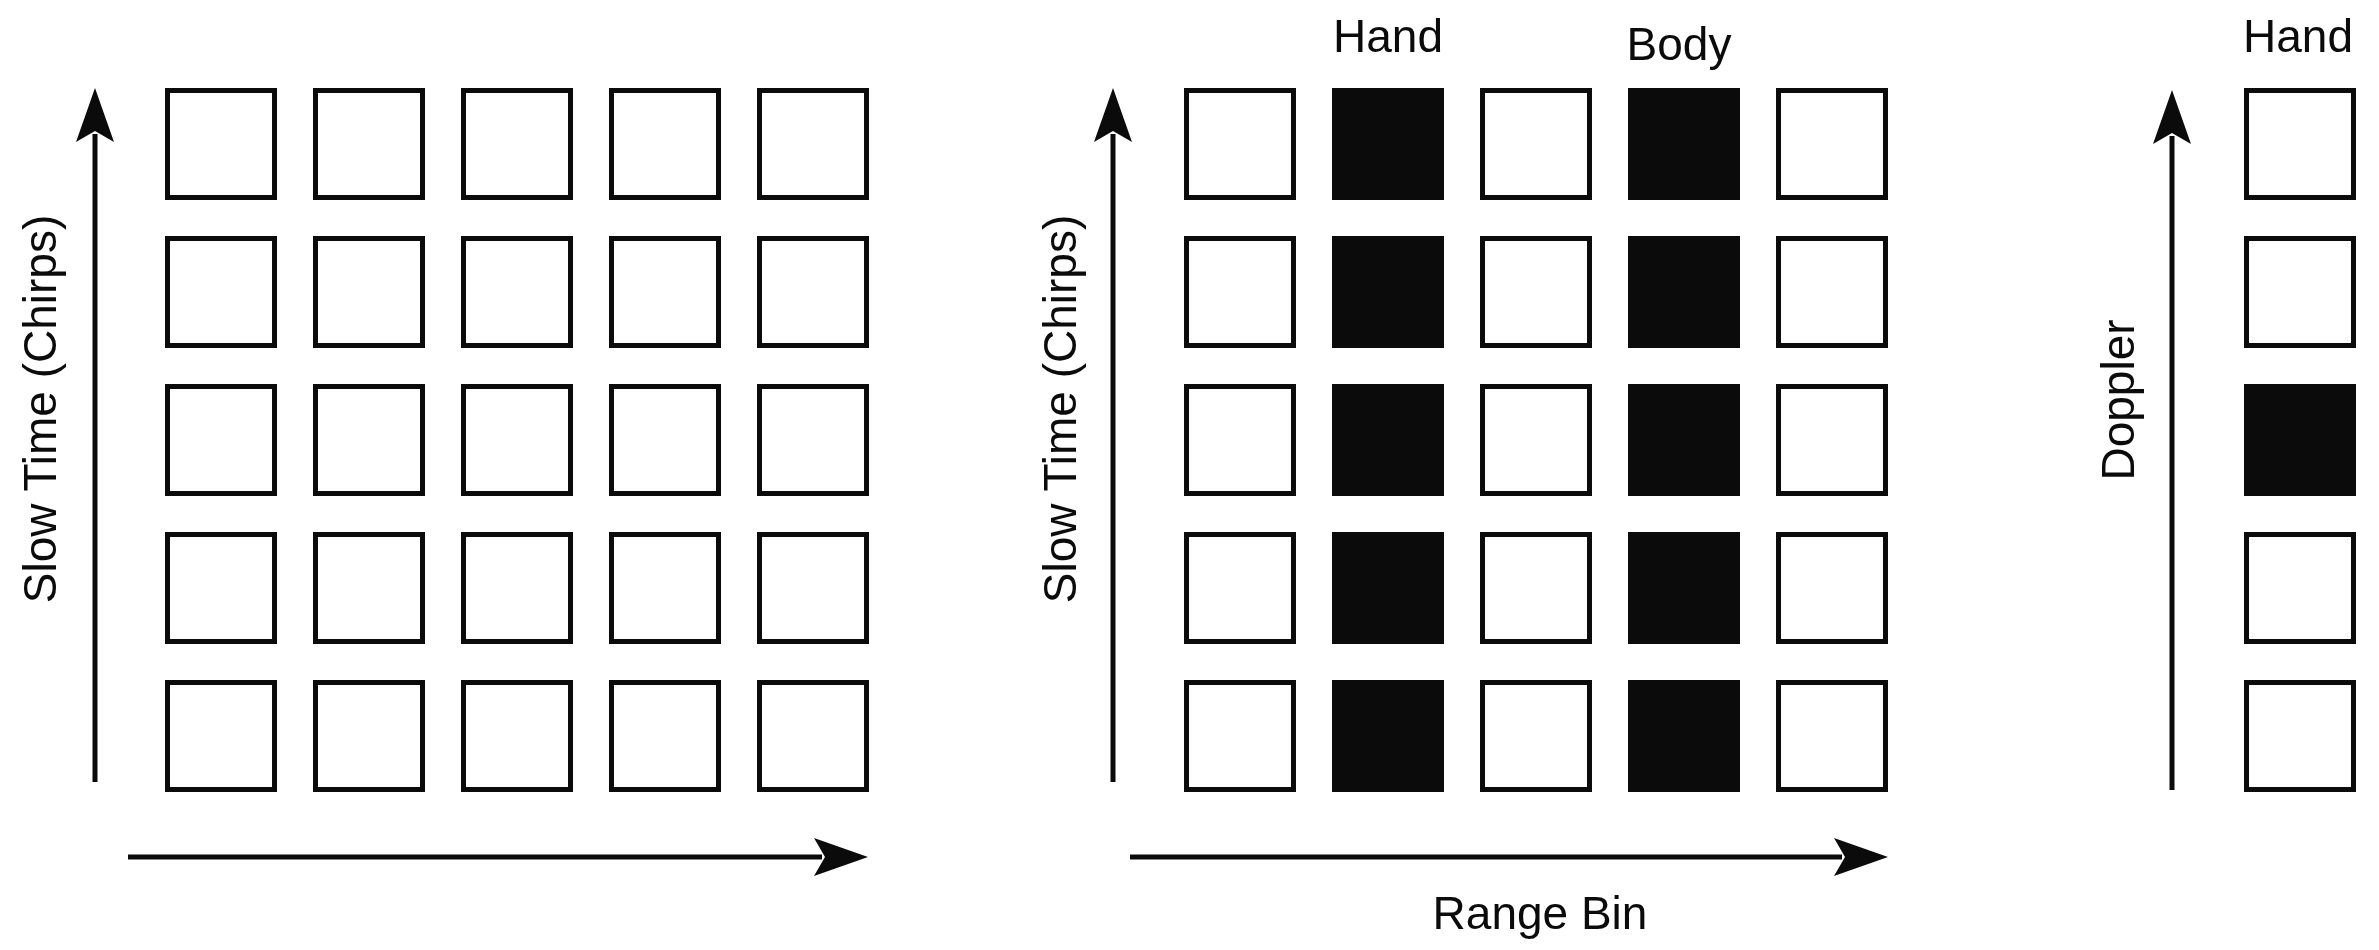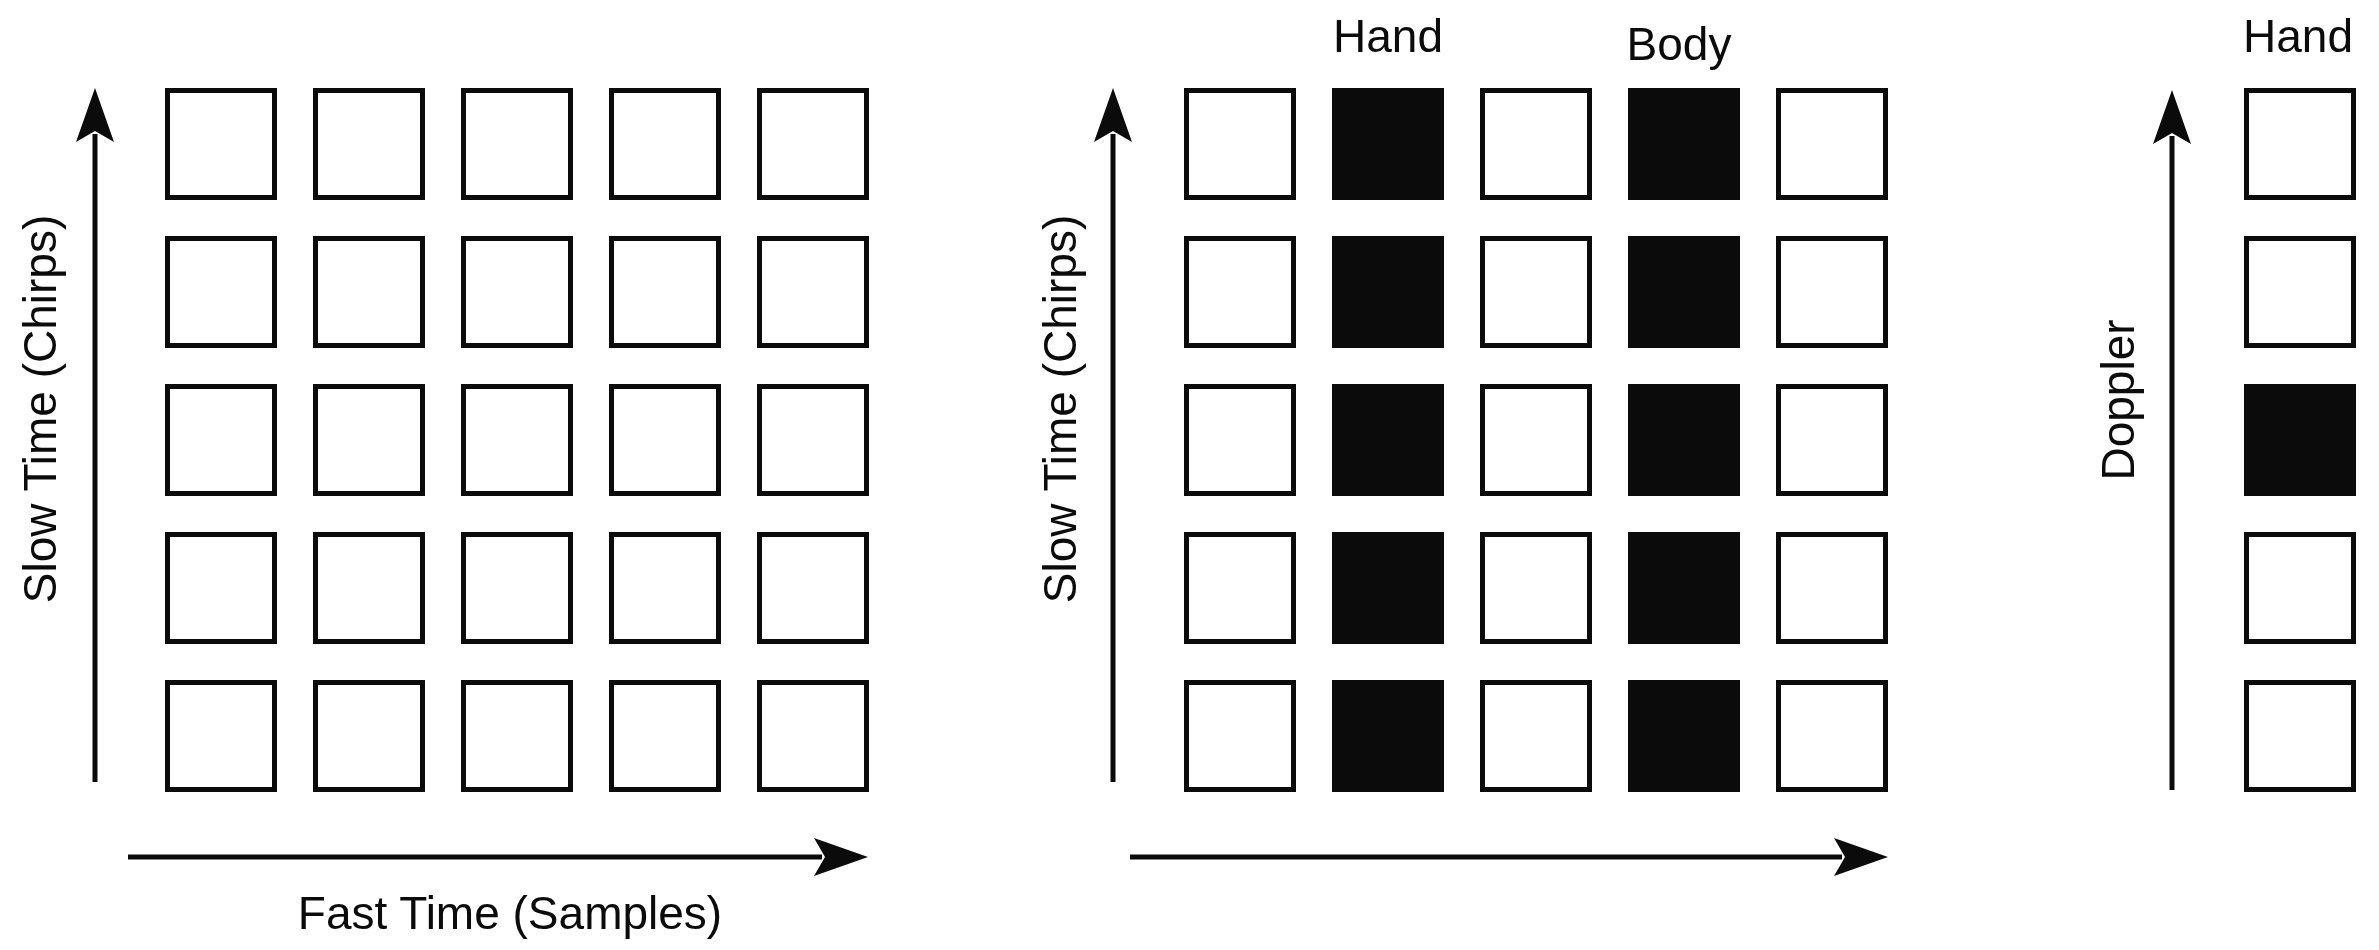--- a/index.html
+++ b/index.html
@@ -109,21 +109,20 @@
       <div class="cell"></div>
       <div class="cell"></div>
       <div class="cell"></div>
       <div class="cell"></div>
       <div class="cell"></div>
       <div class="cell"></div>
       <div class="cell"></div>
       <div class="cell"></div>
     </div>
 
-  <div class="label" style="left: 510px; top: 913px;">Fast Time (Samples)</div>
 
   <div class="label" style="left: 1388px; top: 36px;">Hand</div>
 
   <div class="label" style="left: 1679px; top: 36px; margin-top: 8px;">Body</div>
 
   <div class="label vertical" style="left: 1060px; top: 409px;">Slow Time (Chirps)</div>
 
   <div class="grid grid-5col" style="left: 1184px; top: 88px;">
       <div class="cell"></div>
       <div class="cell filled"></div>
@@ -145,20 +144,21 @@
       <div class="cell"></div>
       <div class="cell filled"></div>
       <div class="cell"></div>
       <div class="cell"></div>
       <div class="cell filled"></div>
       <div class="cell"></div>
       <div class="cell filled"></div>
       <div class="cell"></div>
     </div>
 
+  <div class="label" style="left: 1540px; top: 913px;">Range Bin</div>
 
   <div class="label" style="left: 2298px; top: 36px;">Hand</div>
 
   <div class="label vertical" style="left: 2118px; top: 400px;">Doppler</div>
 
   <div class="grid grid-1col" style="left: 2244px; top: 88px;">
       <div class="cell"></div>
       <div class="cell"></div>
       <div class="cell filled"></div>
       <div class="cell"></div>

